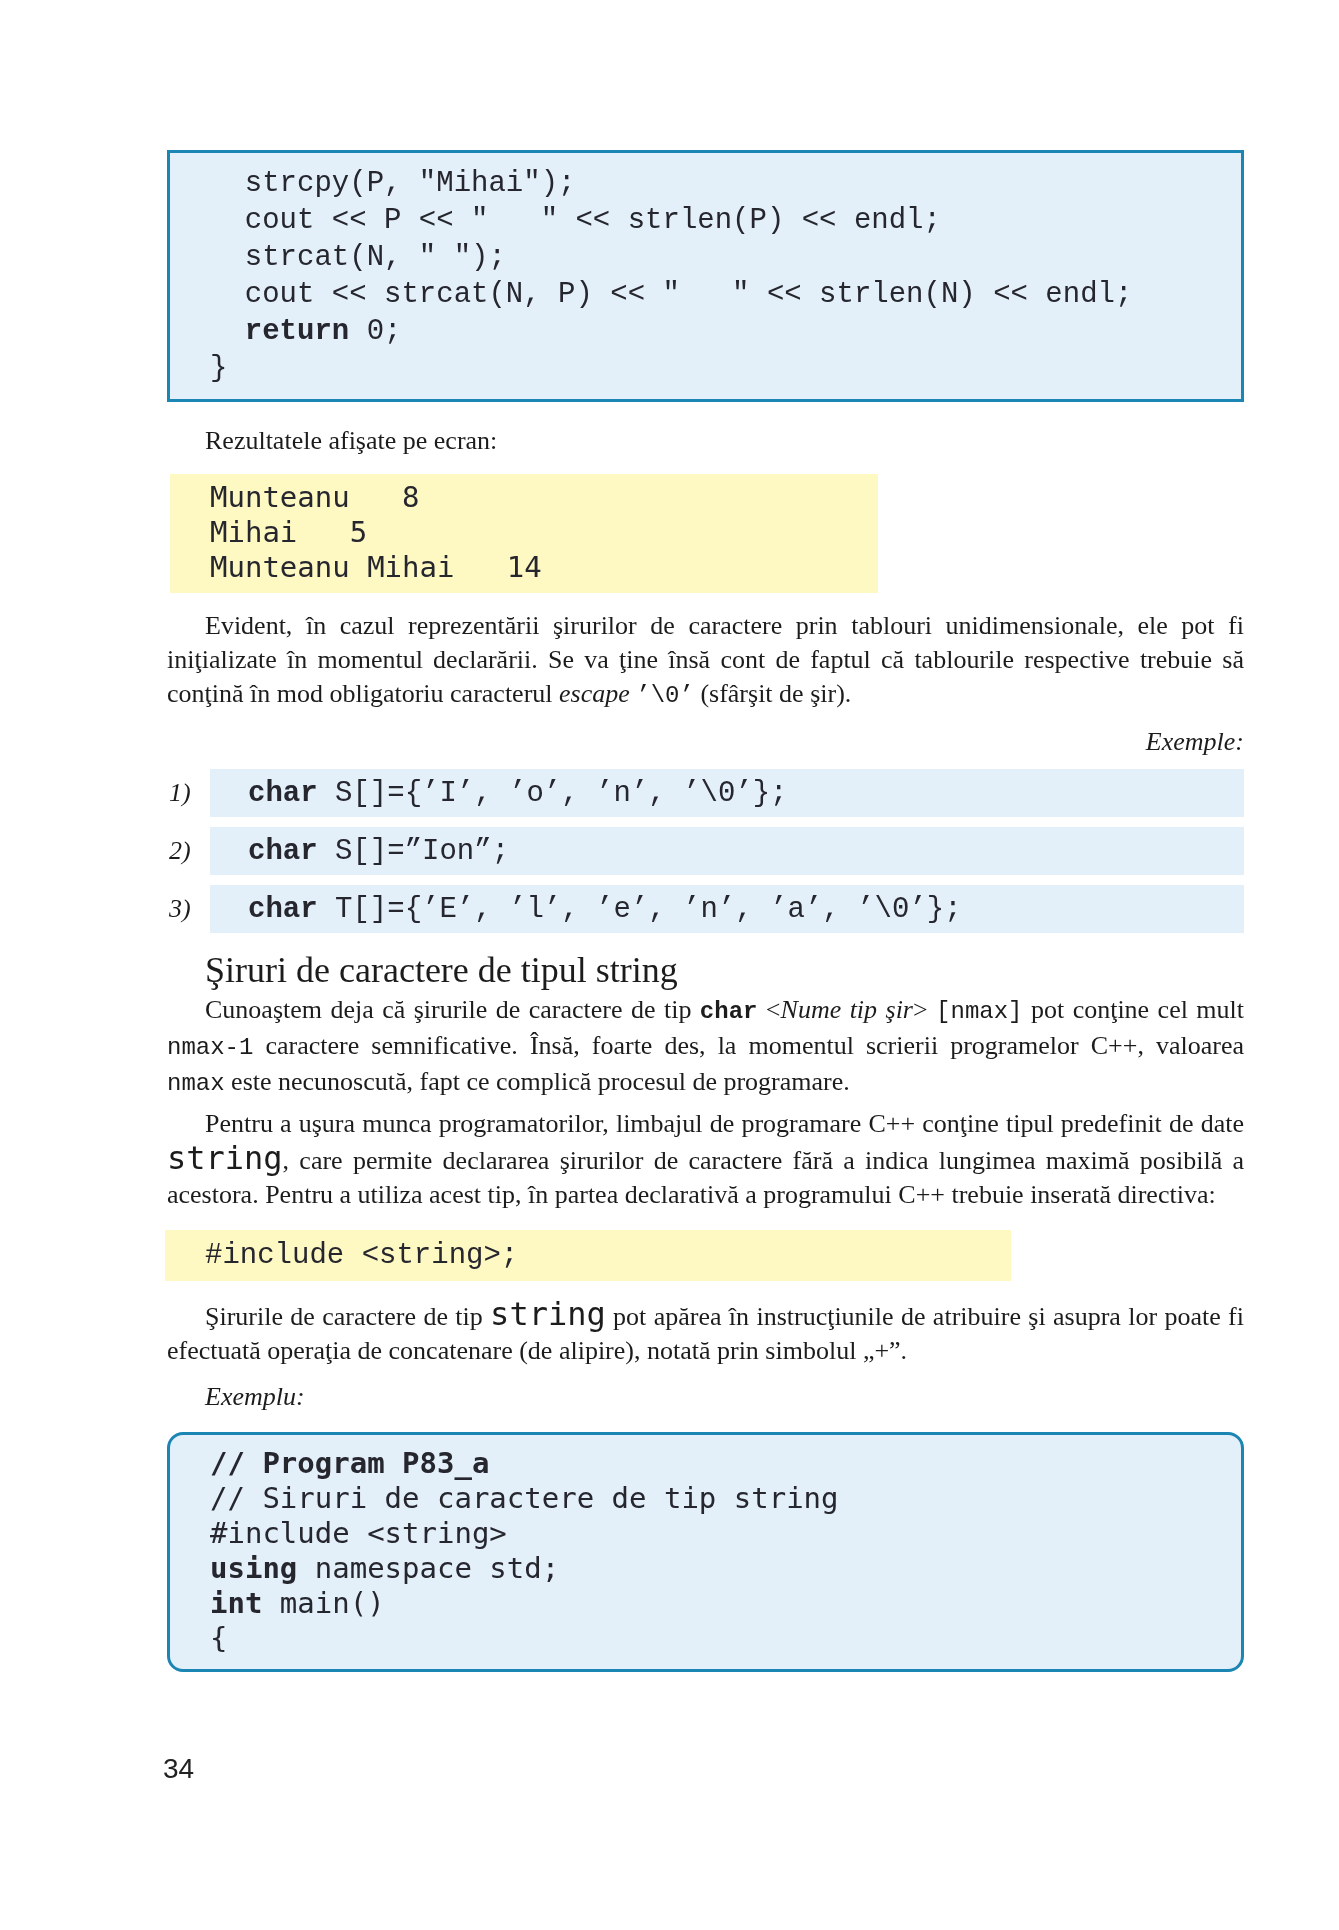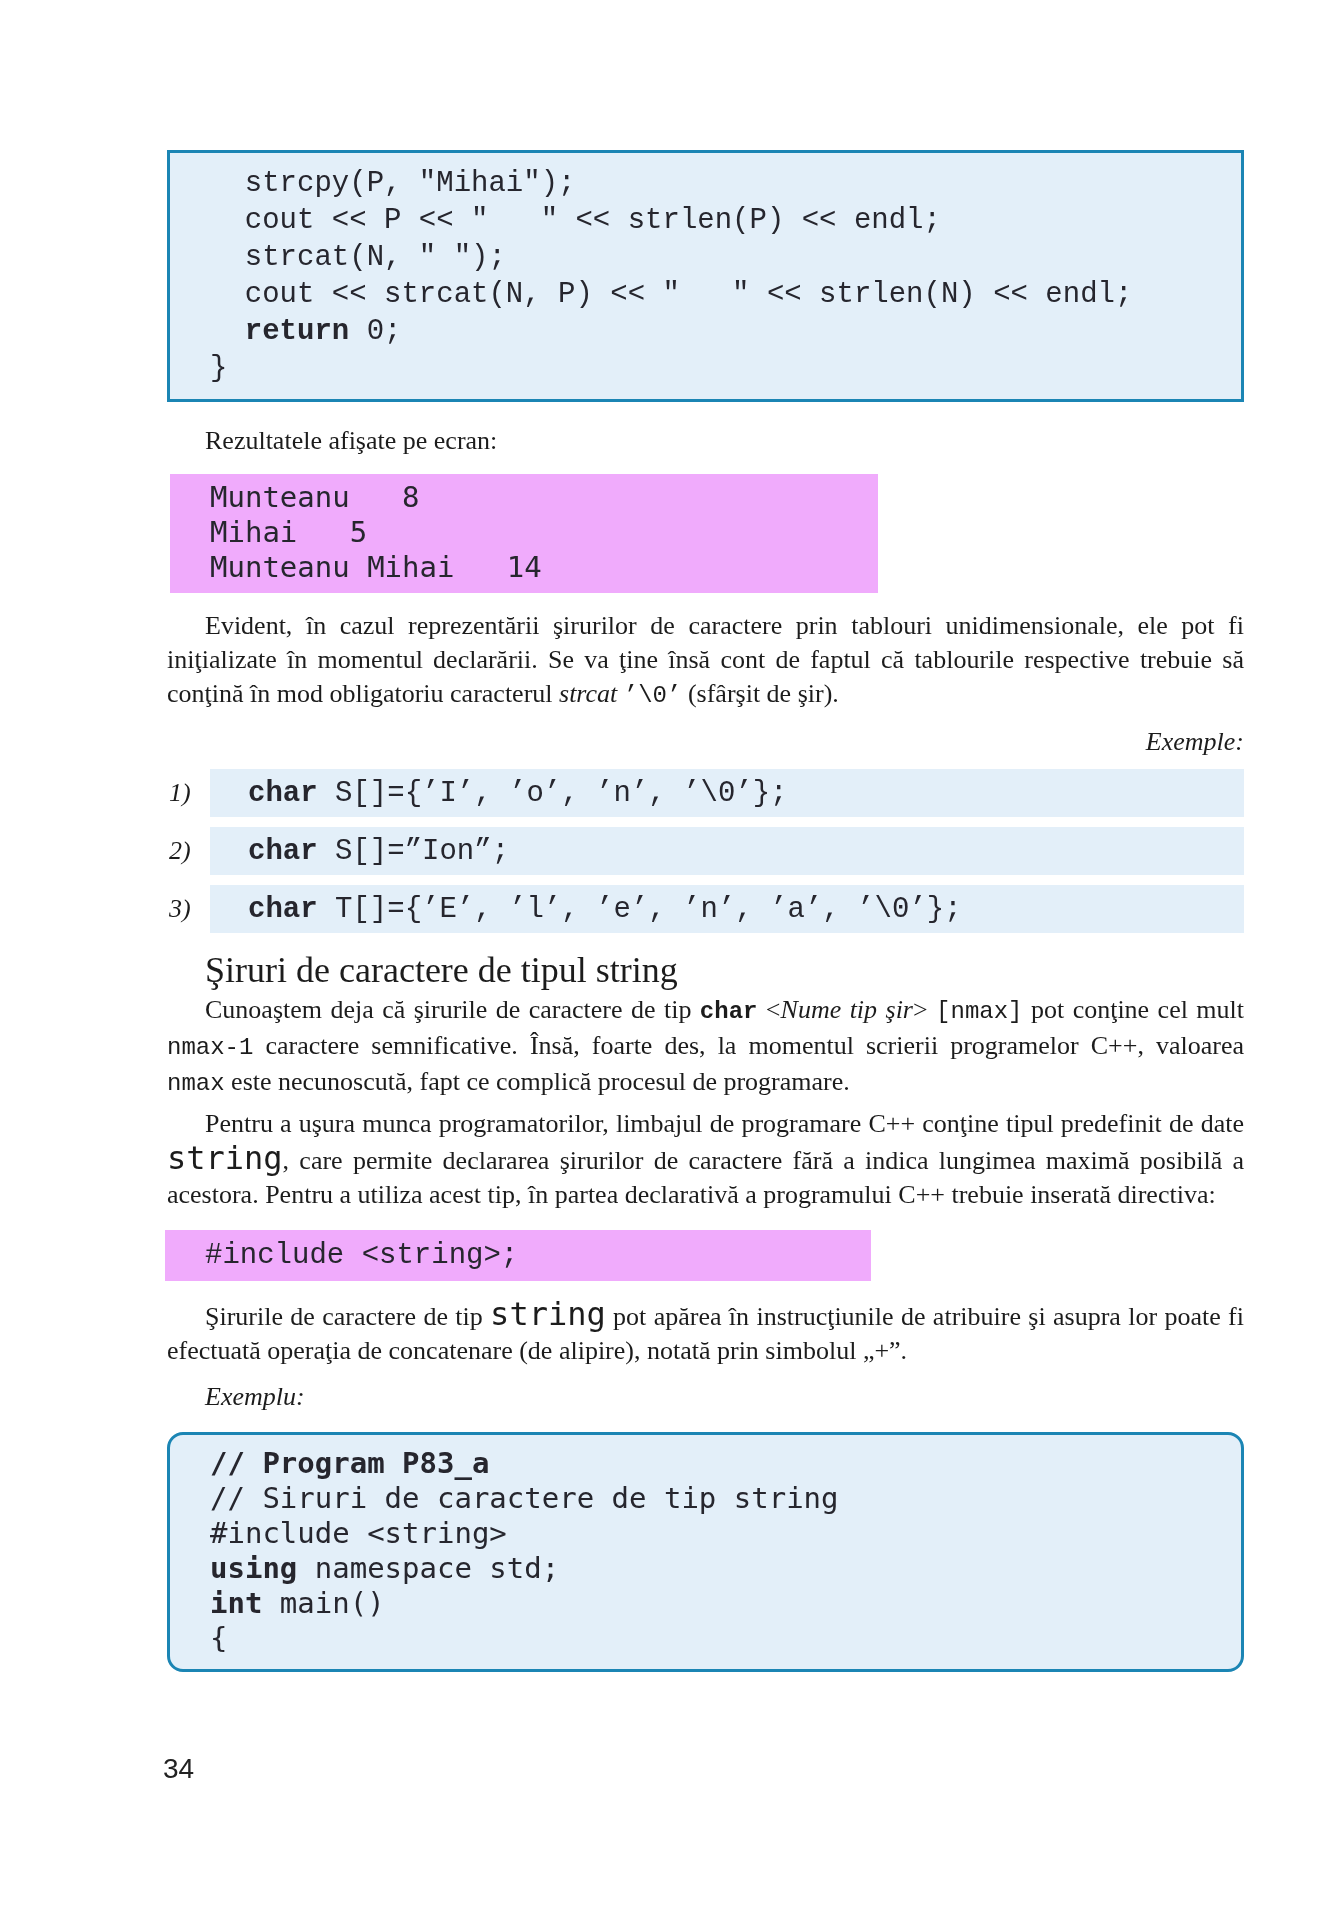--- a/index.html
+++ b/index.html
@@ -49,21 +49,21 @@
     line-height:35px;
     color:#26262e;
   }
   .code-line { white-space:pre; }
   .boxed {
     background:#e3eff9;
     border:3px solid #1b85b4;
     padding:11px 20px 13px 40px;
   }
   .plainbox {
-    background:#f0abfc;
+    background:#fef9c3;
     padding:6px 20px 8px 40px;
   }
   .block-top { margin-top:0; }
   .results-caption { margin-top:22px; }
   .output-box {
     margin-top:16px;
     width:708px;
     margin-left:3px;
   }
   .para-evident { margin-top:16px; }
@@ -89,21 +89,21 @@
     display:flex;
     align-items:center;
     padding-left:38px;
     font-size:29px;
     color:#26262e;
   }
   .ex-code span { white-space:pre; }
   .para-mid { margin-top:6px; }
   .include-box {
     margin-top:18px;
-    width:706px;
+    width:846px;
     margin-left:-2px;
   }
   .para-sirurile { margin-top:16px; }
   .exemplu-caption { margin-top:12px; font-style:italic; }
   .block-bottom { margin-top:18px;border-radius:16px; }
   .page-number {
     position:absolute;
     left:163px; top:1753px;
     font-family:"Liberation Sans", sans-serif;
     font-size:28px;
@@ -126,21 +126,21 @@
       </div>
 
     <div class="caption results-caption">Rezultatele afişate pe ecran:</div>
 
     <div class="codebox plainbox output-box">
         <div class="code-line"><span class="sm">Munteanu   8</span></div>
         <div class="code-line"><span class="sm">Mihai   5</span></div>
         <div class="code-line"><span class="sm">Munteanu Mihai   14</span></div>
       </div>
 
-    <p class="para para-evident"><span>Evident, în cazul reprezentării şirurilor de caractere prin tablouri unidimensionale, ele pot fi iniţializate în momentul declarării. Se va ţine însă cont de faptul că tablourile respective trebuie să conţină în mod obligatoriu caracterul </span><span class="it">strcat</span><span> </span><span class="cm">’\0’</span><span> (sfârşit de şir).</span></p>
+    <p class="para para-evident"><span>Evident, în cazul reprezentării şirurilor de caractere prin tablouri unidimensionale, ele pot fi iniţializate în momentul declarării. Se va ţine însă cont de faptul că tablourile respective trebuie să conţină în mod obligatoriu caracterul </span><span class="it">escape</span><span> </span><span class="cm">’\0’</span><span> (sfârşit de şir).</span></p>
 
     <div class="caption exemple-caption">Exemple:</div>
 
     <div class="examples">
       <div class="ex-row">
         <div class="ex-label">1)</div>
         <div class="ex-code">
             <span class="cm bd">char</span>
             <span class="cm"> S[]={’I’, ’o’, ’n’, ’\0’};</span>
           </div>

